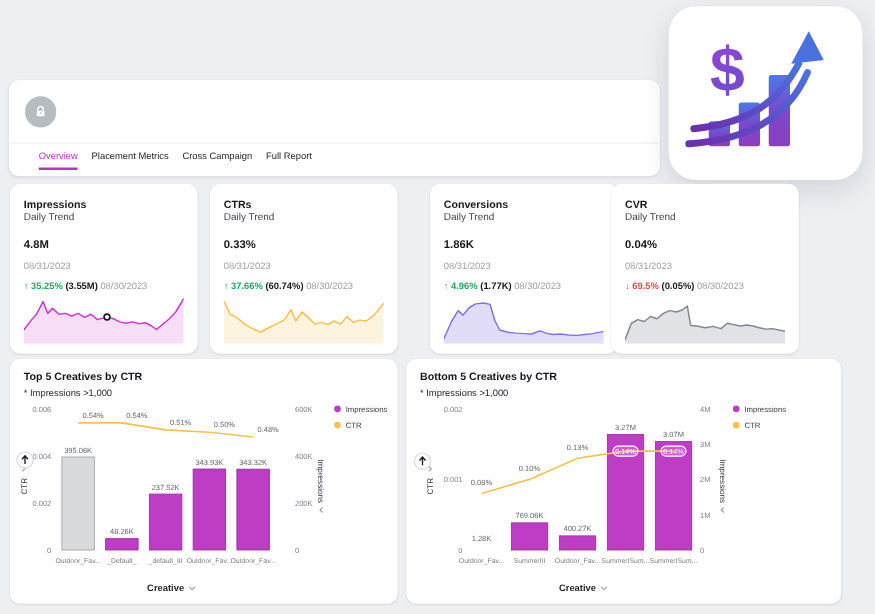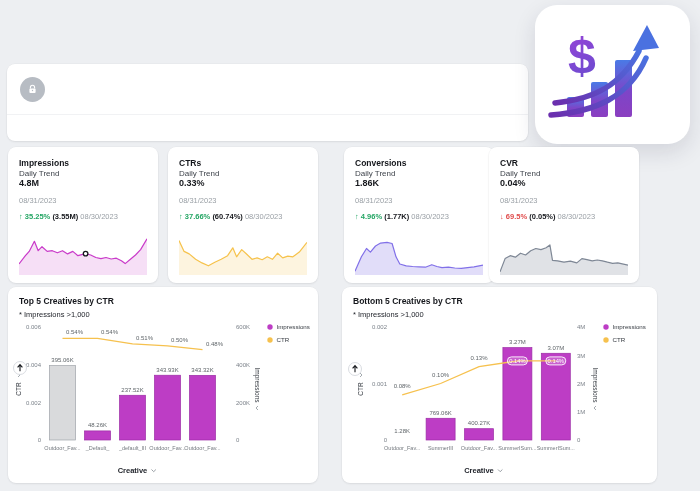--- a/index.html
+++ b/index.html
@@ -9,21 +9,21 @@
 .top-panel{left:7px;top:64px;width:521px;height:77px}
 .avatar{position:absolute;left:13px;top:13px;width:25px;height:25px;border-radius:50%;background:#b7bcc3;display:flex;align-items:center;justify-content:center}
 .tabs{position:absolute;left:24px;bottom:5px;display:flex;gap:11px;font-size:7.5px}
 .tab{padding:0 0 5px 0;color:#23262d;cursor:pointer}
 .tab.active{color:#bb2fc3;border-bottom:2px solid #bb2fc3}
 .tabsep{position:absolute;left:0;right:0;bottom:26px;height:1px;background:#f1f2f4}
 .logo-card{left:535px;top:5px;width:155px;height:139px;border-radius:22px;box-shadow:0 8px 22px rgba(30,34,60,.13)}
 .metric-card{top:147px;width:150px;height:136px;padding:11px 11px 8px}
 .mc-title{font-size:8.5px;font-weight:bold;color:#15171c}
 .mc-sub{font-size:8px;color:#3e434b;margin-top:1px}
-.mc-value{font-size:9px;font-weight:bold;color:#15171c;}
+.mc-value{font-size:9px;font-weight:bold;color:#15171c;margin-top:12px}
 .mc-date{font-size:7.5px;color:#9aa0a6;margin-top:8px}
 .mc-change{font-size:7.5px;margin-top:7px;white-space:nowrap}
 .chg-arrow{font-weight:bold}
 .chg-pct{font-weight:bold}
 .up .chg-arrow,.up .chg-pct{color:#23a563}
 .down .chg-arrow,.down .chg-pct{color:#e04b4b}
 .chg-prev{font-weight:bold;color:#15171c}
 .chg-date{color:#9aa0a6}
 .spark{position:absolute;left:11px;bottom:8px}
 .chart-card{top:287px;height:196px}
@@ -36,20 +36,26 @@
 
 <div class="card top-panel">
   <div class="avatar">
     <svg width="11" height="11" viewBox="0 0 11 11">
       <path d="M3.4,4.6 V3.4 a2.1,2.1 0 0 1 4.2,0 V4.6" fill="none" stroke="#fff" stroke-width="1.1"></path>
       <rect x="2.4" y="4.6" width="6.2" height="4.4" rx="1" fill="#fff"></rect>
       <circle cx="5.5" cy="6.5" r="0.7" fill="#b7bcc3"></circle>
     </svg>
   </div>
   <div class="tabsep"></div>
+  <div class="tabs">
+    <div class="tab active">Overview</div>
+    <div class="tab">Placement Metrics</div>
+    <div class="tab">Cross Campaign</div>
+    <div class="tab">Full Report</div>
+  </div>
 </div>
 
 <div class="card logo-card">
   <svg width="155" height="139" viewBox="0 0 155 139">
     <defs>
       <linearGradient id="gbar" x1="0" y1="0" x2="0" y2="1">
         <stop offset="0" stop-color="#4a7ae6"></stop>
           <stop offset="0.55" stop-color="#7d45c8"></stop>
           <stop offset="1" stop-color="#8b3fc0"></stop>
       </linearGradient>
@@ -162,21 +168,21 @@
       <g transform="rotate(90 249 68)">
         <text x="249" y="70.3" font-size="6.5" fill="#33383f" text-anchor="middle">Impressions</text>
         <path d="M270,67 l2,2 l2,-2" fill="none" stroke="#9aa0a6" stroke-width="0.9"></path>
       </g>
       <text x="124.5" y="156" font-size="7.5" font-weight="bold" fill="#23262d" text-anchor="middle">Creative</text>
       <path d="M143.5,152.5 l2.2,2.2 l2.2,-2.2" fill="none" stroke="#9aa0a6" stroke-width="1"></path>
       <circle cx="12" cy="51" r="6.5" fill="#fff" stroke="#d9dce1" stroke-width="1"></circle>
       <path d="M12,54.2 L12,47.8 M9.6,50.4 L12,47.6 L14.4,50.4" fill="none" stroke="#16181d" stroke-width="1.1"></path>
     </svg>
 </div>
-<div class="card chart-card" style="left:342px;width:315px">
+<div class="card chart-card" style="left:325px;width:348px">
   <div class="ch-title">Bottom 5 Creatives by CTR</div>
   <div class="ch-note">* Impressions &gt;1,000</div>
   <svg class="chart-svg" width="311" height="164" viewBox="0 0 311 164">
       <text x="45" y="12.3" font-size="6" fill="#7c828a" text-anchor="end">0.002</text>
       <text x="45" y="68.8" font-size="6" fill="#7c828a" text-anchor="end">0.001</text>
       <text x="45" y="125.3" font-size="6" fill="#7c828a" text-anchor="end">0</text>
       <text x="235" y="12.3" font-size="6" fill="#7c828a" text-anchor="start">4M</text>
       <text x="235" y="40.55" font-size="6" fill="#7c828a" text-anchor="start">3M</text>
       <text x="235" y="68.8" font-size="6" fill="#7c828a" text-anchor="start">2M</text>
       <text x="235" y="97.05" font-size="6" fill="#7c828a" text-anchor="start">1M</text>

